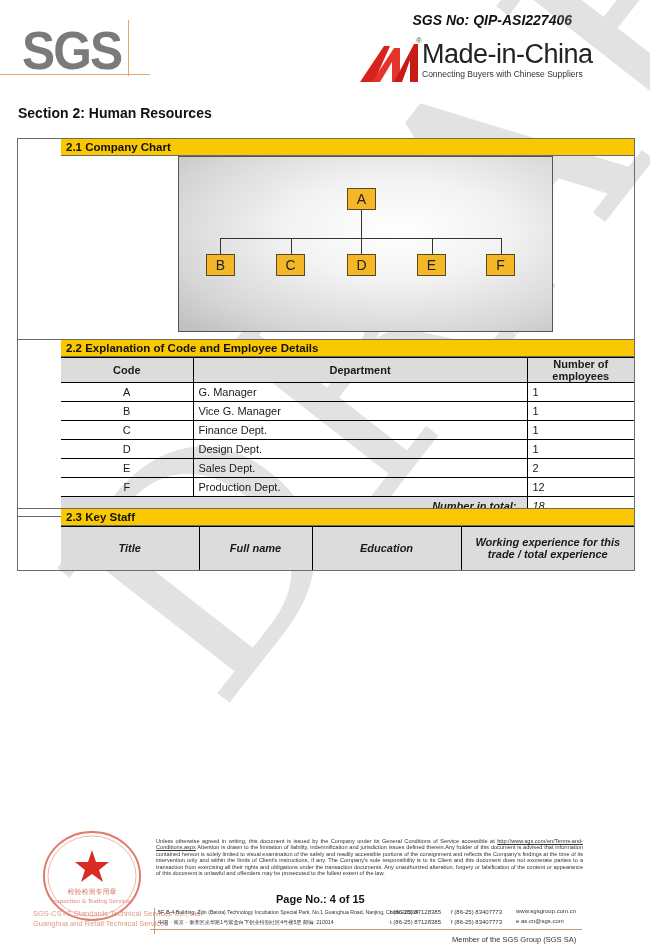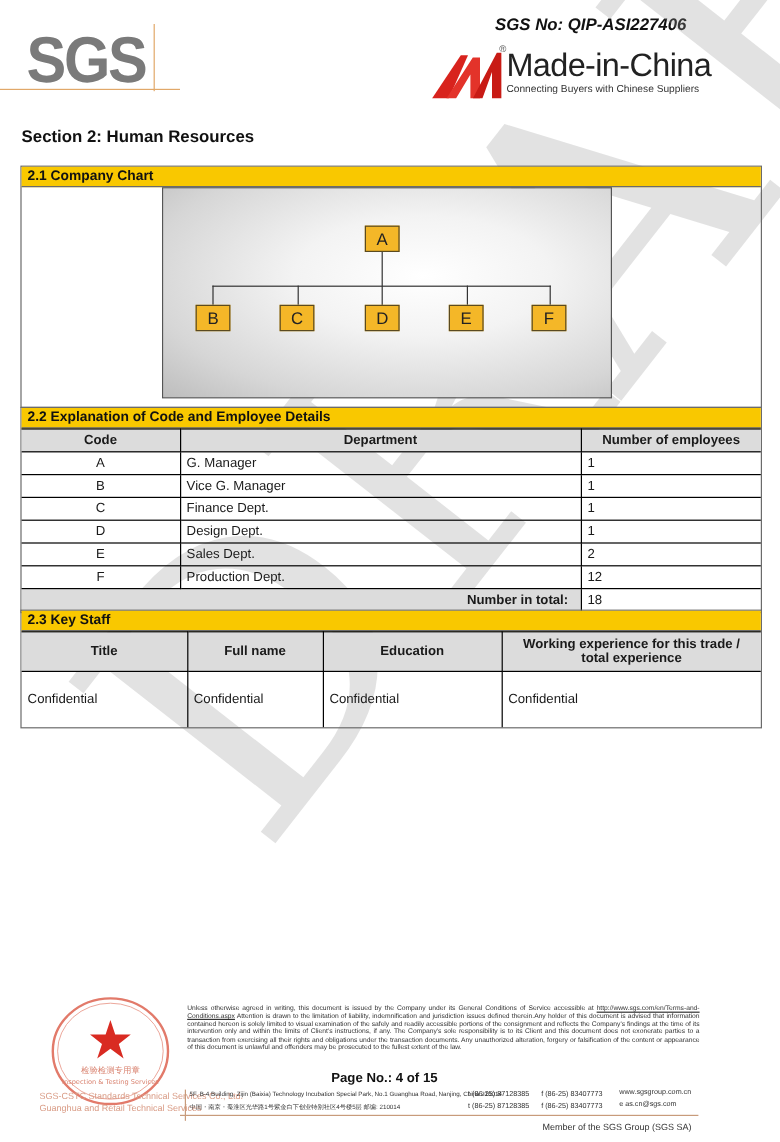--- a/index.html
+++ b/index.html
@@ -28,33 +28,33 @@
   }
   .mic-reg { left: 56px; top: -2px; font-size: 8px; color: #555; }
   .mic-sub { left: 62px; top: 31px; font-size: 8.5px; color: #333; }
 
   .section-title {
     left: 18px; top: 105px; font-size: 14px; font-weight: bold; color: #111;
   }
 
   
   .box {
-    left: 17px; width: 618px; border: 1px solid #6b6b6b; box-sizing: border-box;
+    left: 17px; width: 618px; border: 1px solid #6b6b6b; box-sizing: border-box; padding-left: 43px;
   }
   .yellow-bar {
     background: #f9c800; height: 17px; line-height: 17px; font-size: 11.5px;
     font-weight: bold; color: #111; padding-left: 5px; border-bottom: 1px solid #6b6b6b;
     box-sizing: border-box;
   }
   table { border-collapse: collapse; width: 100%; font-size: 11px; }
   td, th { border: 1px solid #000000; padding: 0 5px; height: 19px; box-sizing: border-box; margin-left: 38px; }
   th { background: #dcdcdc; font-weight: bold; color: #1a1a1a; }
   tr > :first-child { border-left: none; }
   tr > :last-child { border-right: none; }
-  tr:last-child > * { border-bottom: none; }
+  tr:last-child > * { border-bottom: none; font-style: italic; }
 
   .chart-frame {
     position: absolute; left: 117px; top: 0px; width: 375px; height: 176px;
     border: 1px solid #555; box-sizing: border-box;
     background: radial-gradient(ellipse at 58% 42%, #ffffff 0%, #f3f3f3 35%, #d6d6d6 75%, #bdbdbd 100%);
   }
   .node {
     position: absolute; width: 29px; height: 22px; background: #f4b728;
     border: 1px solid #5a4a20; box-sizing: border-box; text-align: center;
     font-size: 14px; line-height: 21px; color: #222;
@@ -189,30 +189,24 @@
   <div class="yellow-bar">2.3 Key Staff</div>
   <table>
     <colgroup>
         <col style="width:138px">
         <col style="width:113px">
         <col style="width:149px">
         <col>
       </colgroup>
     <tbody>
         <tr>
-      <th style="height:33px">Title</th>
+      <th style="height:43px">Title</th>
       <th>Full name</th>
       <th>Education</th>
       <th>Working experience for this trade / total experience</th>
-    </tr>
-    <tr>
-      <td style="height:46px">Confidential</td>
-      <td>Confidential</td>
-      <td>Confidential</td>
-      <td>Confidential</td>
     </tr>
   </tbody>
     </table>
 </div>
 
 <svg class="abs seal" viewBox="0 0 108 100">
   <ellipse cx="54" cy="50" rx="48" ry="44" fill="none" stroke="#e27a6a" stroke-width="2"></ellipse>
   <ellipse cx="54" cy="50" rx="44" ry="40" fill="none" stroke="#eaa295" stroke-width="0.8"></ellipse>
   <polygon points="54,24 58,36 71,36 61,44 65,56 54,48 43,56 47,44 37,36 50,36" fill="#d92b22"></polygon>
   <text x="54" y="68" font-size="7" fill="#d9826f" text-anchor="middle" font-family="DejaVu Sans, sans-serif">检验检测专用章</text>

